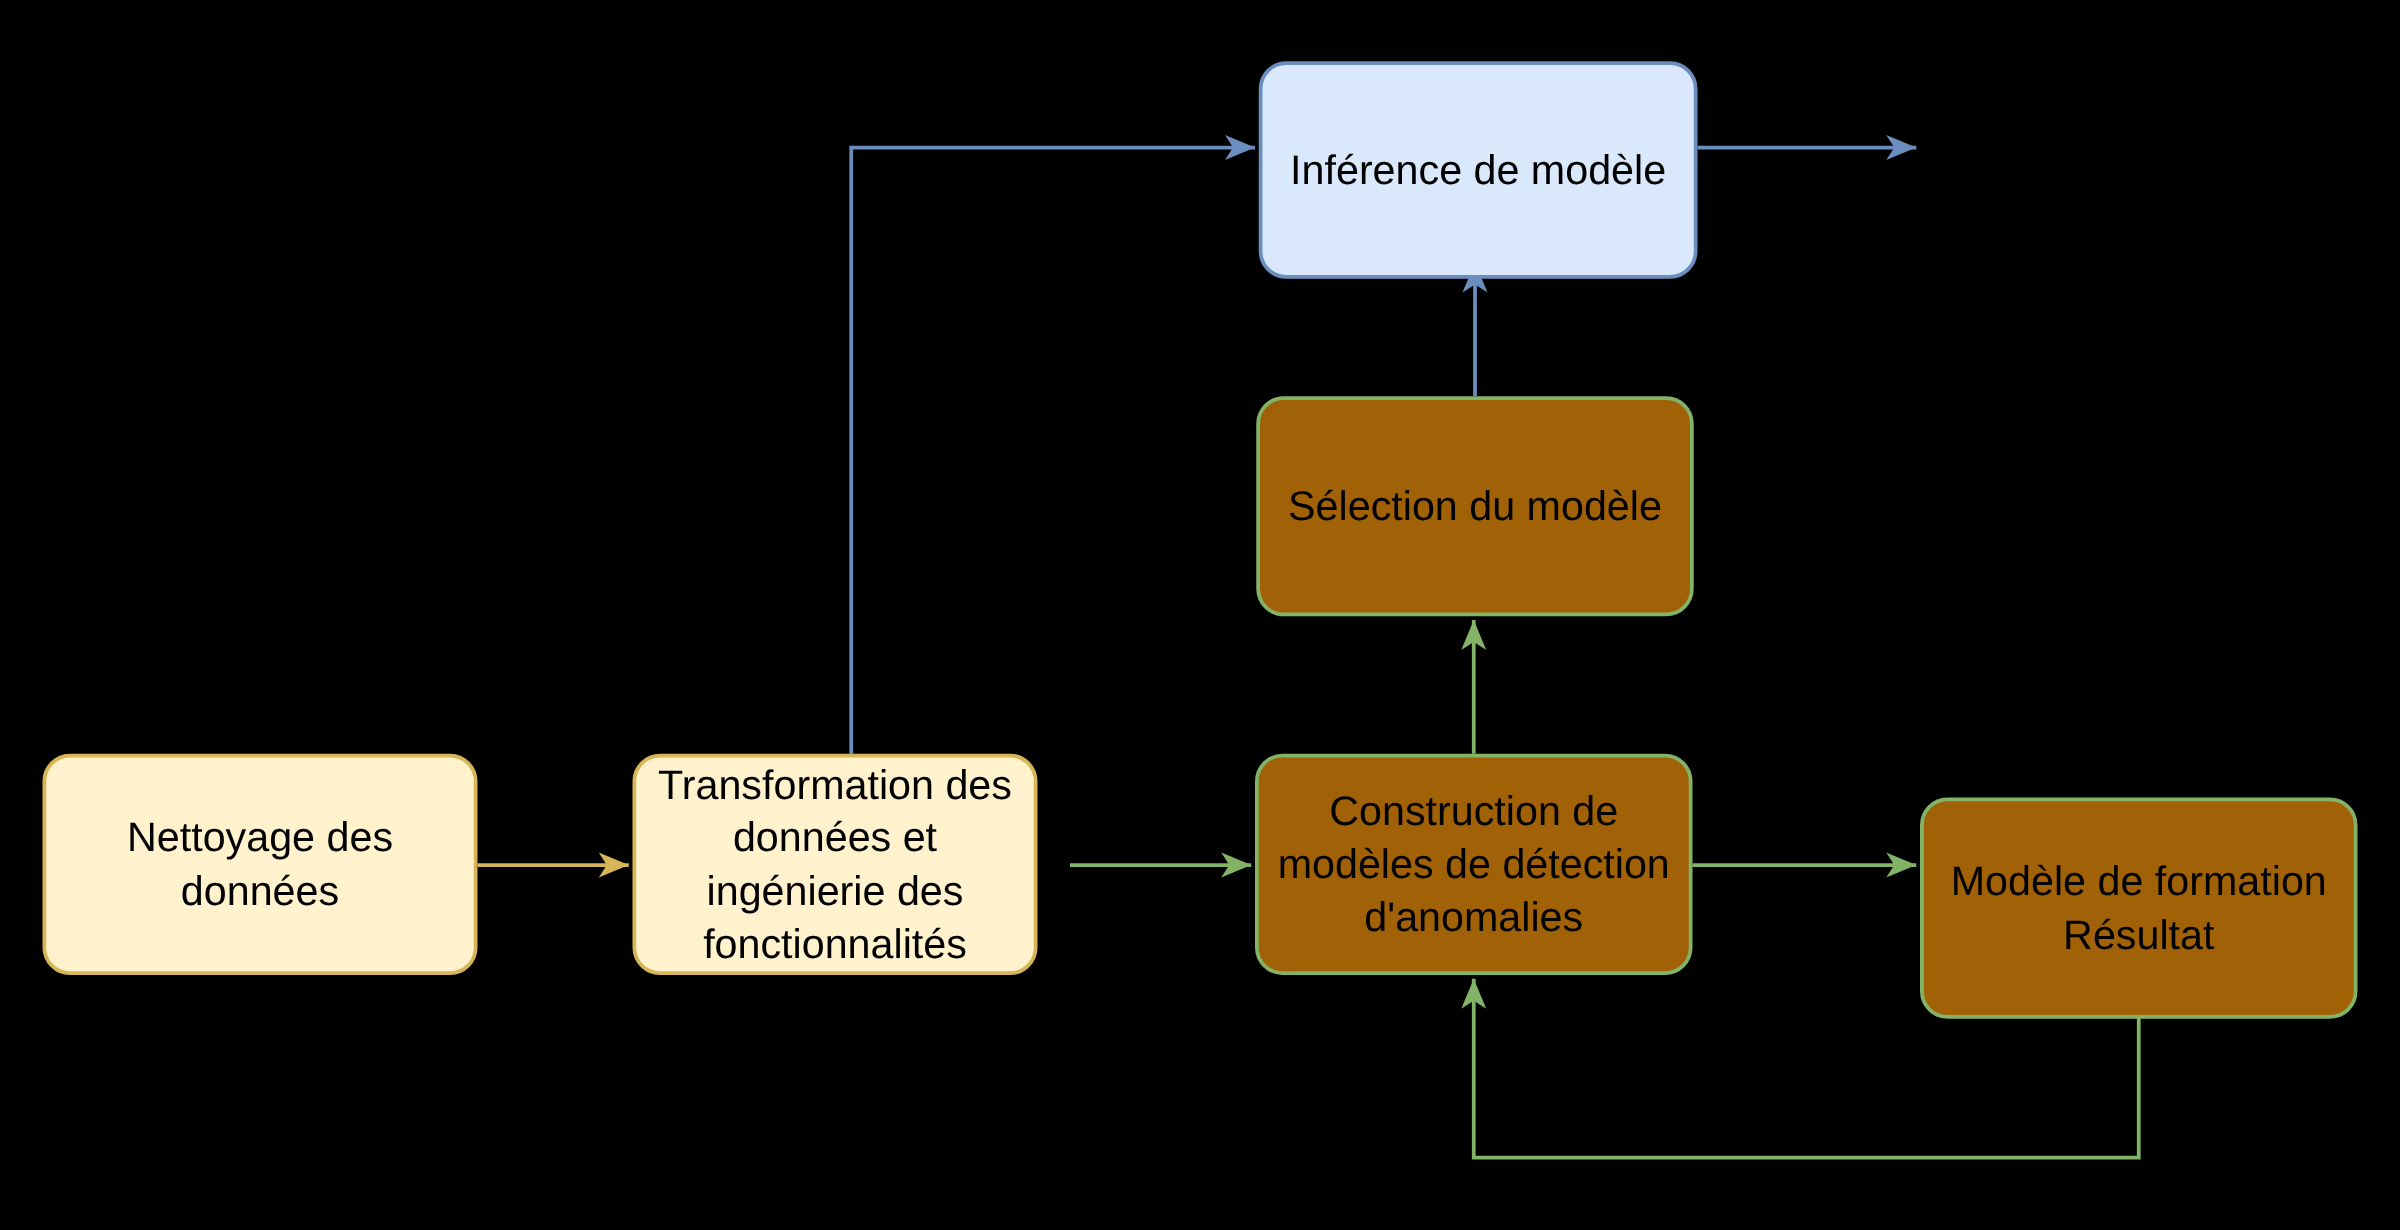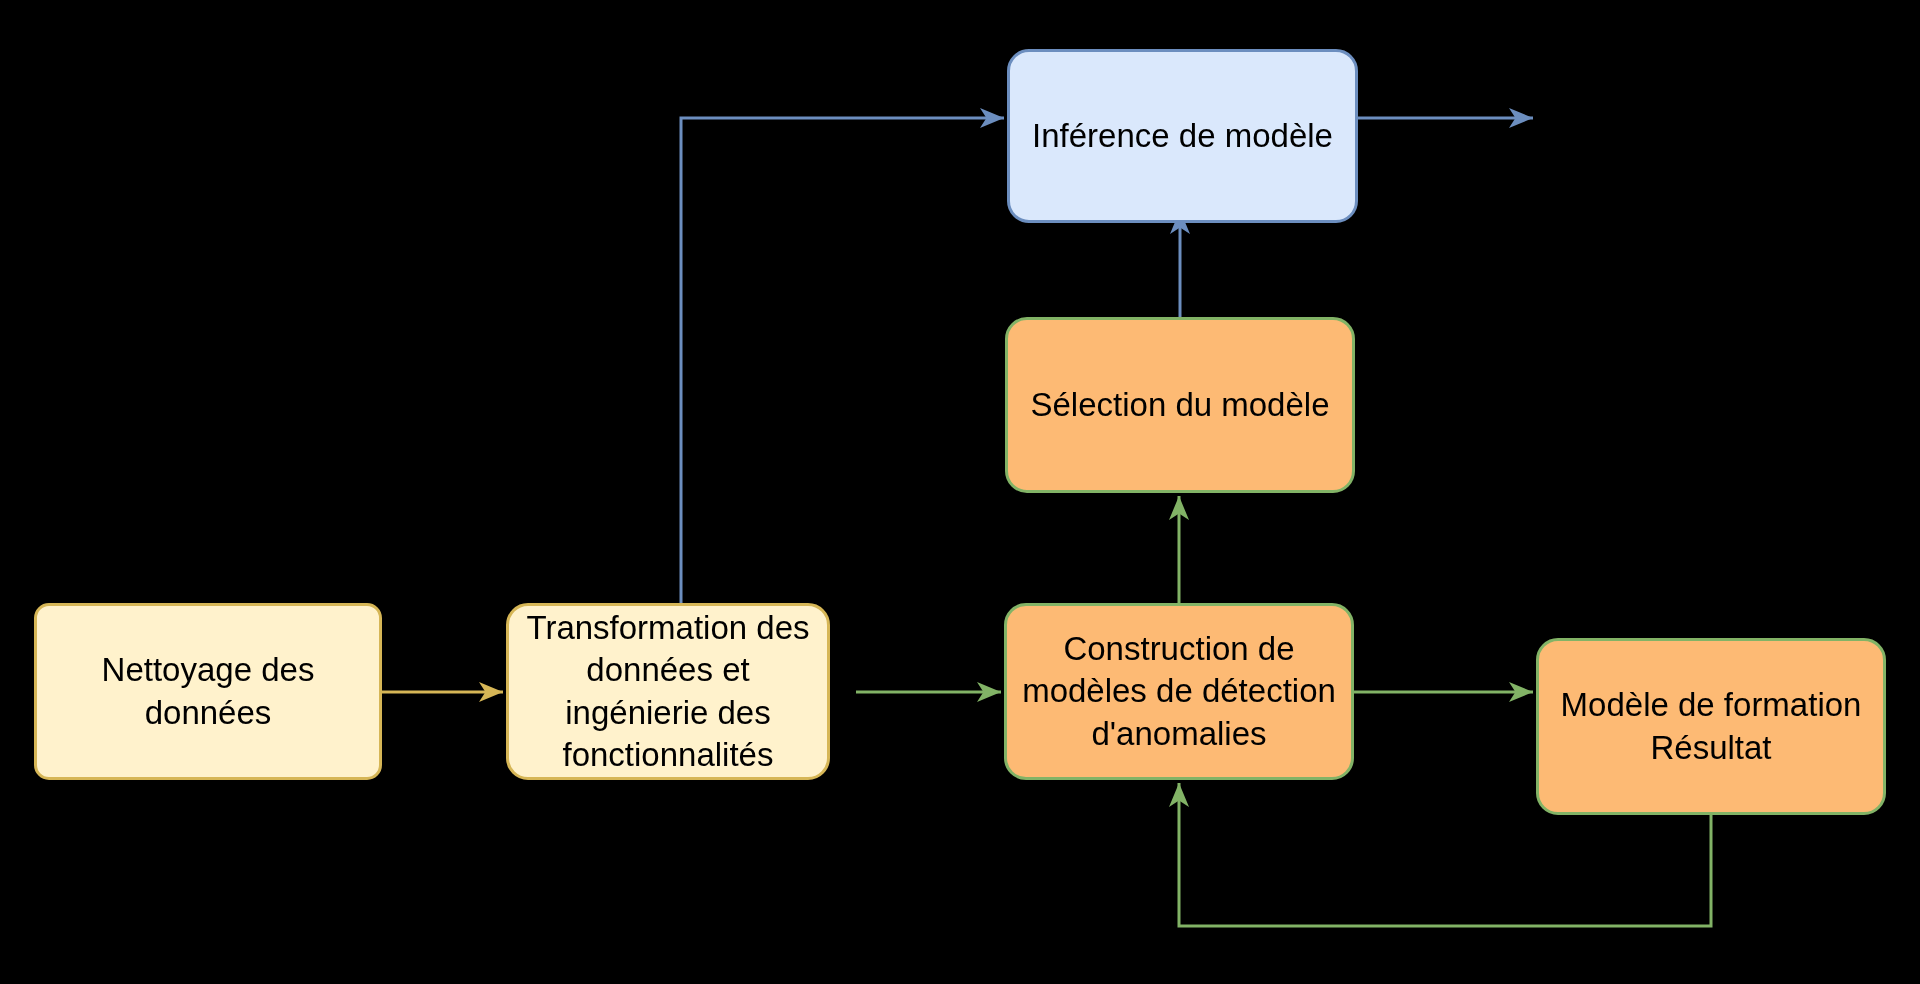--- a/index.html
+++ b/index.html
@@ -30,21 +30,21 @@
     display: flex;
     align-items: center;
     justify-content: center;
     text-align: center;
     padding: 6px 12px;
     font-size: 33px;
     line-height: 1.28;
     color: #000000;
   }
   .node-yellow { background: #fff2cc; border-color: #d6b656; }
-  .node-green  { background: #fdba74; border-color: #82b366; }
+  .node-green  { background: #a16207; border-color: #82b366; }
   .node-blue   { background: #dae8fc; border-color: #6c8ebf; }
 
   .edge {
     fill: none;
     stroke-width: 3;
     stroke-linejoin: miter;
   }
   .edge-yellow { stroke: #d6b656; }
   .edge-green  { stroke: #82b366; }
   .edge-blue   { stroke: #6c8ebf; }
@@ -70,21 +70,21 @@
     <path class="edge edge-yellow" d="M382,692 L503,692" marker-end="url(#ah-yellow)"></path>
     <path class="edge edge-green" d="M856,692 L1001,692" marker-end="url(#ah-green)"></path>
     <path class="edge edge-green" d="M1354,692 L1533,692" marker-end="url(#ah-green)"></path>
     <path class="edge edge-green" d="M1179,603 L1179,496" marker-end="url(#ah-green)"></path>
     <path class="edge edge-blue" d="M1180,317 L1180,210" marker-end="url(#ah-blue)"></path>
     <path class="edge edge-blue" d="M681,603 L681,118 L1004,118" marker-end="url(#ah-blue)"></path>
     <path class="edge edge-blue" d="M1358,118 L1533,118" marker-end="url(#ah-blue)"></path>
     <path class="edge edge-green" d="M1711,780 L1711,926 L1179,926 L1179,783" marker-end="url(#ah-green)"></path>
   </svg>
 
-  <div class="node node-yellow" style="left:34px;  top:603px; width:348px; height:177px;border-radius:15px;">
+  <div class="node node-yellow" style="left:34px;  top:603px; width:348px; height:177px;">
     <span>Nettoyage des données</span>
   </div>
 
   <div class="node node-yellow" style="left:506px; top:603px; width:324px; height:177px;">
     <span>Transformation des données et ingénierie des fonctionnalités</span>
   </div>
 
   <div class="node node-green" style="left:1004px; top:603px; width:350px; height:177px;align-items:center;">
     <span>Construction de modèles de détection d'anomalies</span>
   </div>

